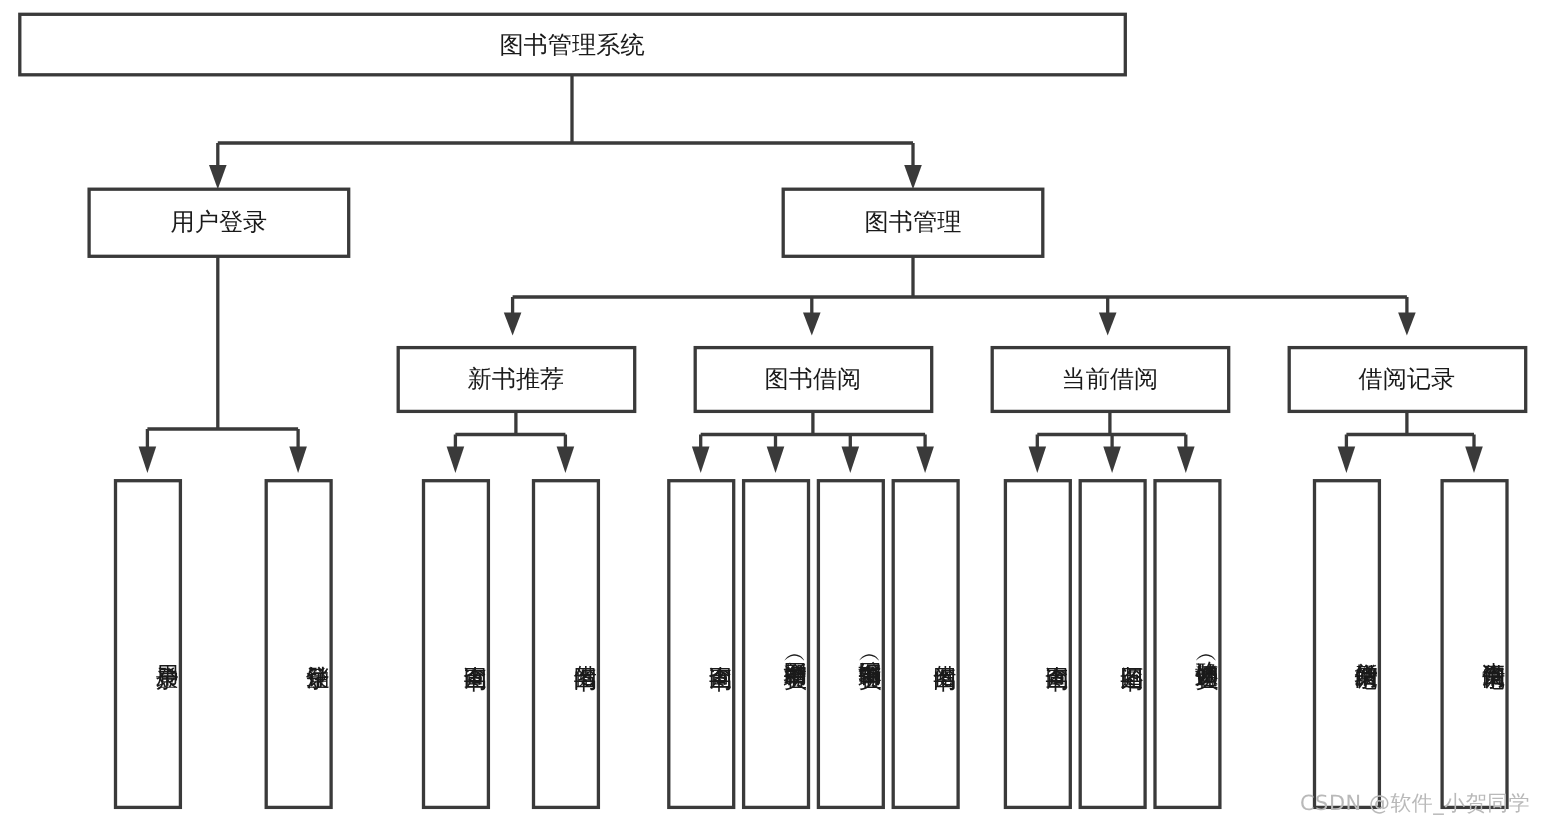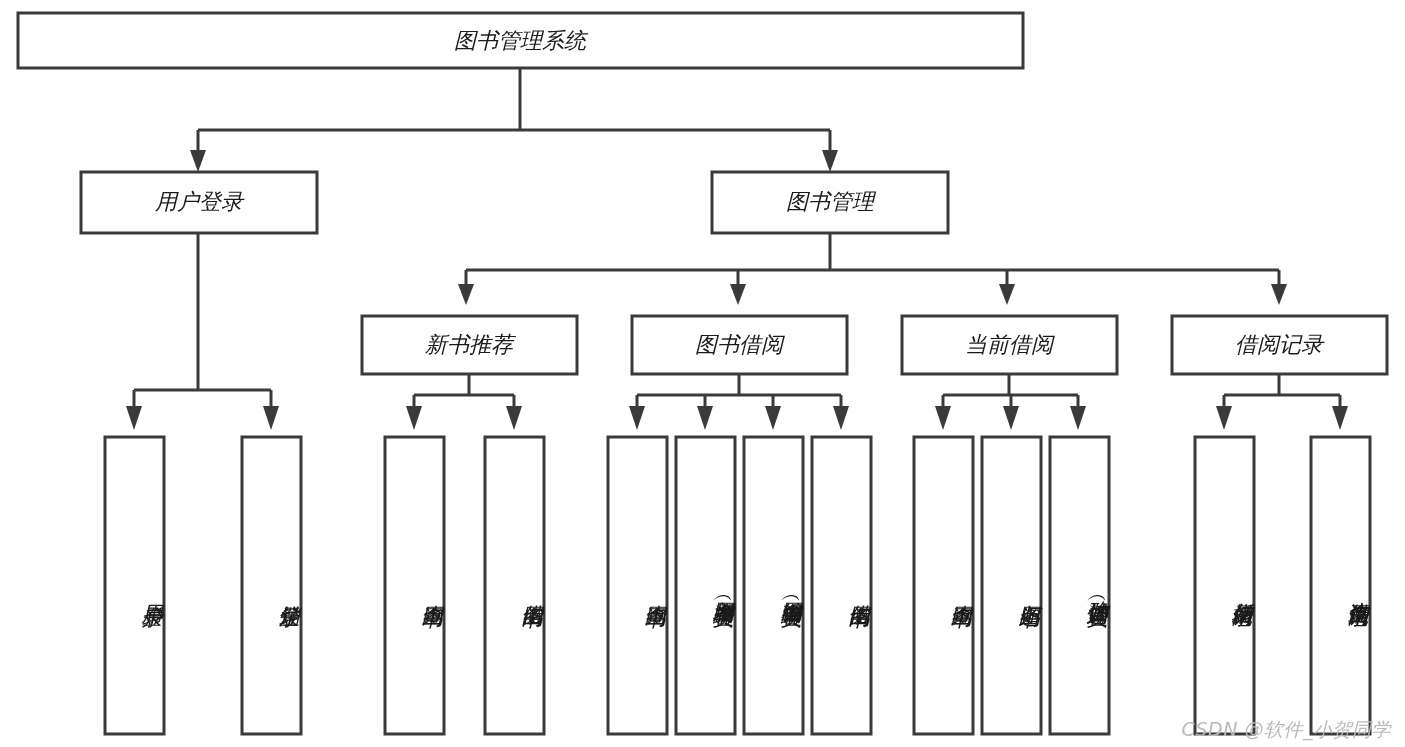--- a/index.html
+++ b/index.html
@@ -13,21 +13,20 @@
     height: 747px;
     font-family: "DejaVu Sans", "Liberation Sans", sans-serif;
     overflow: hidden;
     position: relative;
   }
   #diagram-root {
     position: relative;
     width: 1405px;
     height: 747px;
     background: #ffffff;
-    font-style: italic;
   }
   svg.flow {
     position: absolute;
     left: 0;
     top: 0;
     width: 1405px;
     height: 747px;
     display: block;
   }
   .node-box {

